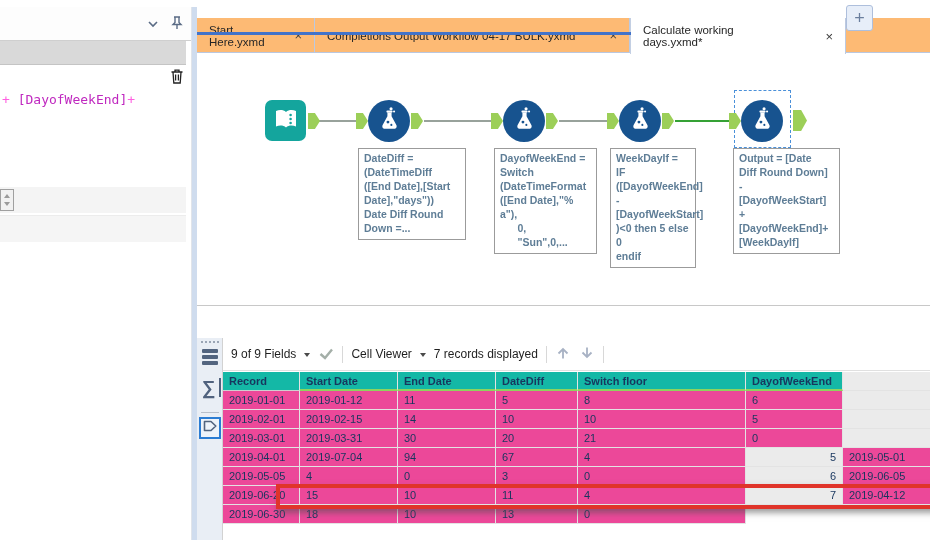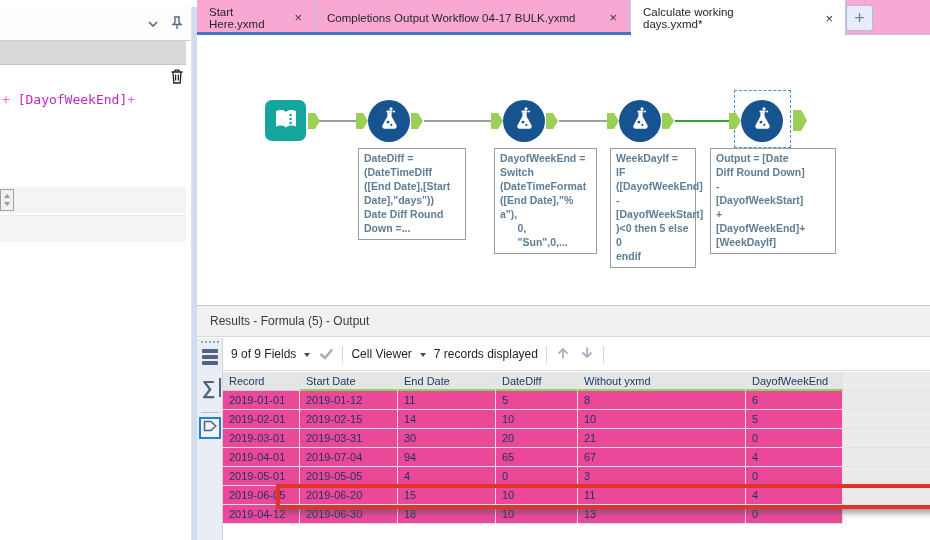--- a/index.html
+++ b/index.html
@@ -17,21 +17,21 @@
   .field-magenta{color:#bf28bf;}
   .lp-rowA{left:0;top:180px;width:186px;height:26px;background:#f4f4f4;}
   .lp-rowB{left:0;top:208px;width:186px;height:26px;background:#f5f5f5;border-top:1px solid #ececec;}
   .lp-spinner{left:0;top:182px;width:14px;height:22px;background:#f1f1f1;border:1px solid #a0a0a0;box-sizing:border-box;
               display:flex;flex-direction:column;align-items:center;justify-content:space-evenly;}
   .tri-up{width:0;height:0;border-left:3px solid transparent;border-right:3px solid transparent;border-bottom:4px solid #9a9a9a;}
   .tri-dn{width:0;height:0;border-left:3px solid transparent;border-right:3px solid transparent;border-top:4px solid #9a9a9a;}
   .lp-scroll{left:191px;top:0;width:6px;height:540px;background:#cfdcee;border-left:1px solid #e0e4ea;box-sizing:border-box;}
 
   
-  .tabstrip{left:197px;top:0;width:733px;height:35px;background:#f9a8d4;border-bottom:1px solid #bac7df;box-sizing:border-box;}
+  .tabstrip{left:197px;top:18px;width:733px;height:35px;background:#fdba74;border-bottom:1px solid #bac7df;box-sizing:border-box;}
   .tab{position:absolute;top:0;height:35px;display:flex;align-items:center;justify-content:space-between;
        padding:0 12px;box-sizing:border-box;font-size:11.5px;color:#262626;border-right:1px solid #bcc9e0;cursor:default;}
   .tab-close{margin-left:14px;font-size:13px;color:#3c3c3c;line-height:1;}
   #tab-3{background:#fff;height:36px;border-left:1px solid #c3cfe3;}
   .blue-underline{left:197px;top:32px;width:434px;height:3px;background:#4273c9;}
   .plus-btn{left:846px;top:5px;width:27px;height:26px;background:#e7eef9;border:1px solid #aebfdc;border-radius:3px;
             box-sizing:border-box;display:flex;align-items:center;justify-content:center;
             font-size:18px;font-weight:400;color:#6b7f9e;}
 
   
@@ -65,21 +65,21 @@
   .results-vline{left:222px;top:338px;width:1px;height:202px;background:#d2d2d2;}
   .results-toolbar{left:223px;top:338px;width:707px;height:33px;background:#fff;border-bottom:1px solid #e0e0e0;
                    box-sizing:border-box;display:flex;align-items:center;gap:8px;padding-left:8px;font-size:12px;color:#1f1f1f;}
   .caret{width:0;height:0;border-left:3.5px solid transparent;border-right:3.5px solid transparent;border-top:4px solid #4a4a4a;margin-top:2px;}
   .tb-sep{width:1px;height:17px;background:#d8d8d8;}
 
   
   .grid{left:223px;top:372px;width:740px;display:grid;grid-template-columns:77px 98px 98px 82px 168px 97px 120px;}
   .grid .c{height:19px;box-sizing:border-box;border-right:1px solid #e3e3e3;border-bottom:1px solid #e3e3e3;
            font-size:11px;color:#17365e;display:flex;align-items:center;padding:0 6px;background:#ec4899;overflow:hidden;white-space:nowrap;}
-  .grid .th{font-weight:normal;background:#e5e5e5;border-bottom:2px solid #8ed35e;}
+  .grid .th{font-weight:bold;background:#14b8a6;border-bottom:2px solid #8ed35e;}
   .grid .th-record{border-bottom:1px solid #cfcfcf;padding-bottom:1px;}
   .grid .rec{background:#ebebeb;justify-content:flex-end;}
   .red-box{left:276px;top:484px;width:800px;height:25px;border:4px solid #e0342a;box-sizing:border-box;
            box-shadow:2px 4px 6px rgba(80,80,80,.55);z-index:10;pointer-events:none;}
 </style>
 </head>
 <body>
 
 <div id="app">
 
@@ -224,32 +224,29 @@
 ([End Date],"%
 a"),
       0,
       "Sun",0,...</div>
   <div class="annotation" style="left:610px;width:86px;">WeekDayIf = IF
 ([DayofWeekEnd]
 -
 [DayofWeekStart]
 )&lt;0 then 5 else 0
 endif</div>
-  <div class="annotation" style="left:710px;width:126px;">Output = [Date
+  <div class="annotation" style="left:733px;width:107px;">Output = [Date
 Diff Round Down]
 -
 [DayofWeekStart]
 +
 [DayofWeekEnd]+
 [WeekDayIf]</div>
 
   <div class="results-top abs"></div>
-  <div class="results-header abs">
-    <span>Results - Formula (5) - Output</span>
-  </div>
 
   <div class="results-sidebar abs"></div>
   <div class="sb-dots abs">
       <div></div>
       <div></div>
       <div></div>
       <div></div>
       <div></div>
     </div>
   <div class="sb-bars abs">
@@ -294,21 +291,21 @@
         </svg>
     </span>
     <span class="tb-sep"></span>
   </div>
 
   <div class="grid abs">
     <div class="c th th-record">Record</div>
     <div class="c th">Start Date</div>
     <div class="c th">End Date</div>
     <div class="c th">DateDiff</div>
-    <div class="c th">Without yxmd</div>
+    <div class="c th">Switch floor</div>
     <div class="c th">DayofWeekEnd</div>
 
     <div class="c rec">1</div>
     <div class="c">2019-01-01</div>
     <div class="c">2019-01-12</div>
     <div class="c">11</div>
     <div class="c">5</div>
     <div class="c">8</div>
     <div class="c">6</div>
 
@@ -325,21 +322,20 @@
     <div class="c">2019-03-31</div>
     <div class="c">30</div>
     <div class="c">20</div>
     <div class="c">21</div>
     <div class="c">0</div>
 
     <div class="c rec">4</div>
     <div class="c">2019-04-01</div>
     <div class="c">2019-07-04</div>
     <div class="c">94</div>
-    <div class="c">65</div>
     <div class="c">67</div>
     <div class="c">4</div>
 
     <div class="c rec">5</div>
     <div class="c">2019-05-01</div>
     <div class="c">2019-05-05</div>
     <div class="c">4</div>
     <div class="c">0</div>
     <div class="c">3</div>
     <div class="c">0</div>

